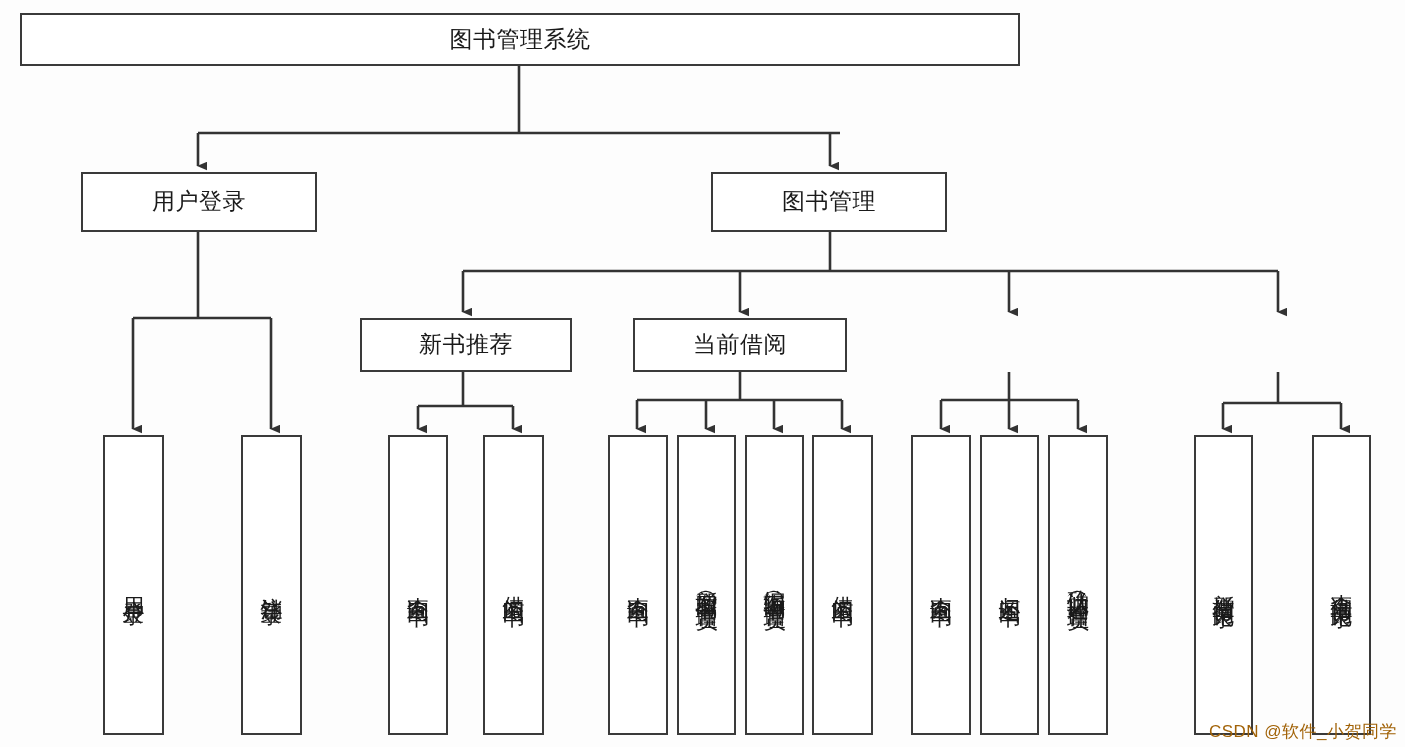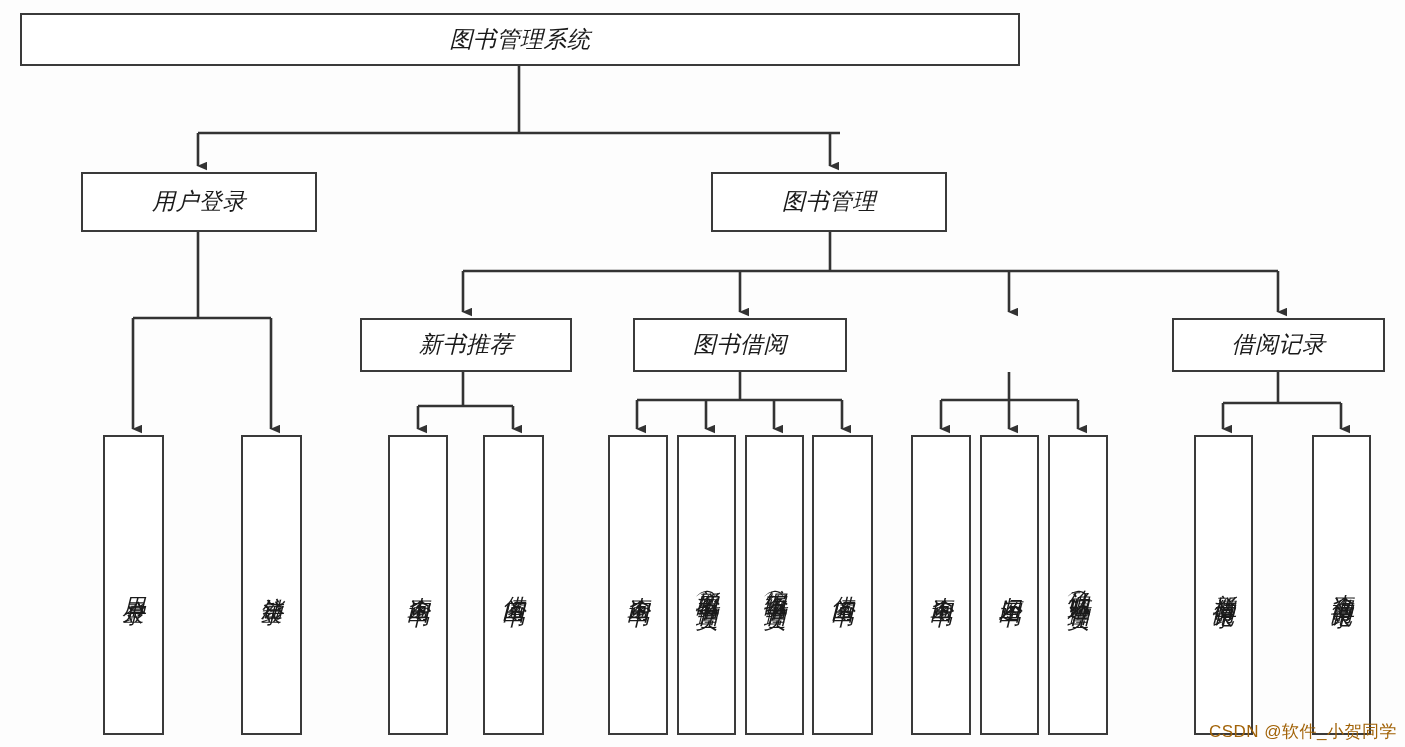--- a/index.html
+++ b/index.html
@@ -37,21 +37,20 @@
     justify-content: center;
     z-index: 2;
   }
   .node-label {
     font-size: 23px;
     line-height: 1.18;
     letter-spacing: 0.5px;
     color: #1a1a1a;
     white-space: nowrap;
     text-align: center;
-    font-style: italic;
   }
   
   .node.vertical .node-label {
     writing-mode: vertical-rl;
     text-orientation: upright;
     white-space: nowrap;
     letter-spacing: 3px;
     font-size: 22px;
   }
   .watermark {
@@ -128,24 +127,21 @@
     <span class="node-label">用户登录</span>
   </div>
   <div class="node" style="left:711px; top:172px; width:236px; height:60px;">
     <span class="node-label">图书管理</span>
   </div>
 
   <div class="node" style="left:360px; top:318px; width:212px; height:54px;align-items:center;">
     <span class="node-label">新书推荐</span>
   </div>
   <div class="node" style="left:633px; top:318px; width:214px; height:54px;">
-    <span class="node-label">图书借阅</span>
-  </div>
-  <div class="node" style="left:1172px; top:318px; width:213px; height:54px;">
-    <span class="node-label">借阅记录</span>
+    <span class="node-label">当前借阅</span>
   </div>
 
   <div class="node vertical" style="left:103px; top:435px; width:61px; height:300px;">
     <span class="node-label">用户登录</span>
   </div>
   <div class="node vertical" style="left:241px; top:435px; width:61px; height:300px;">
     <span class="node-label">注销登录</span>
   </div>
 
   <div class="node vertical" style="left:388px; top:435px; width:60px; height:300px;">

